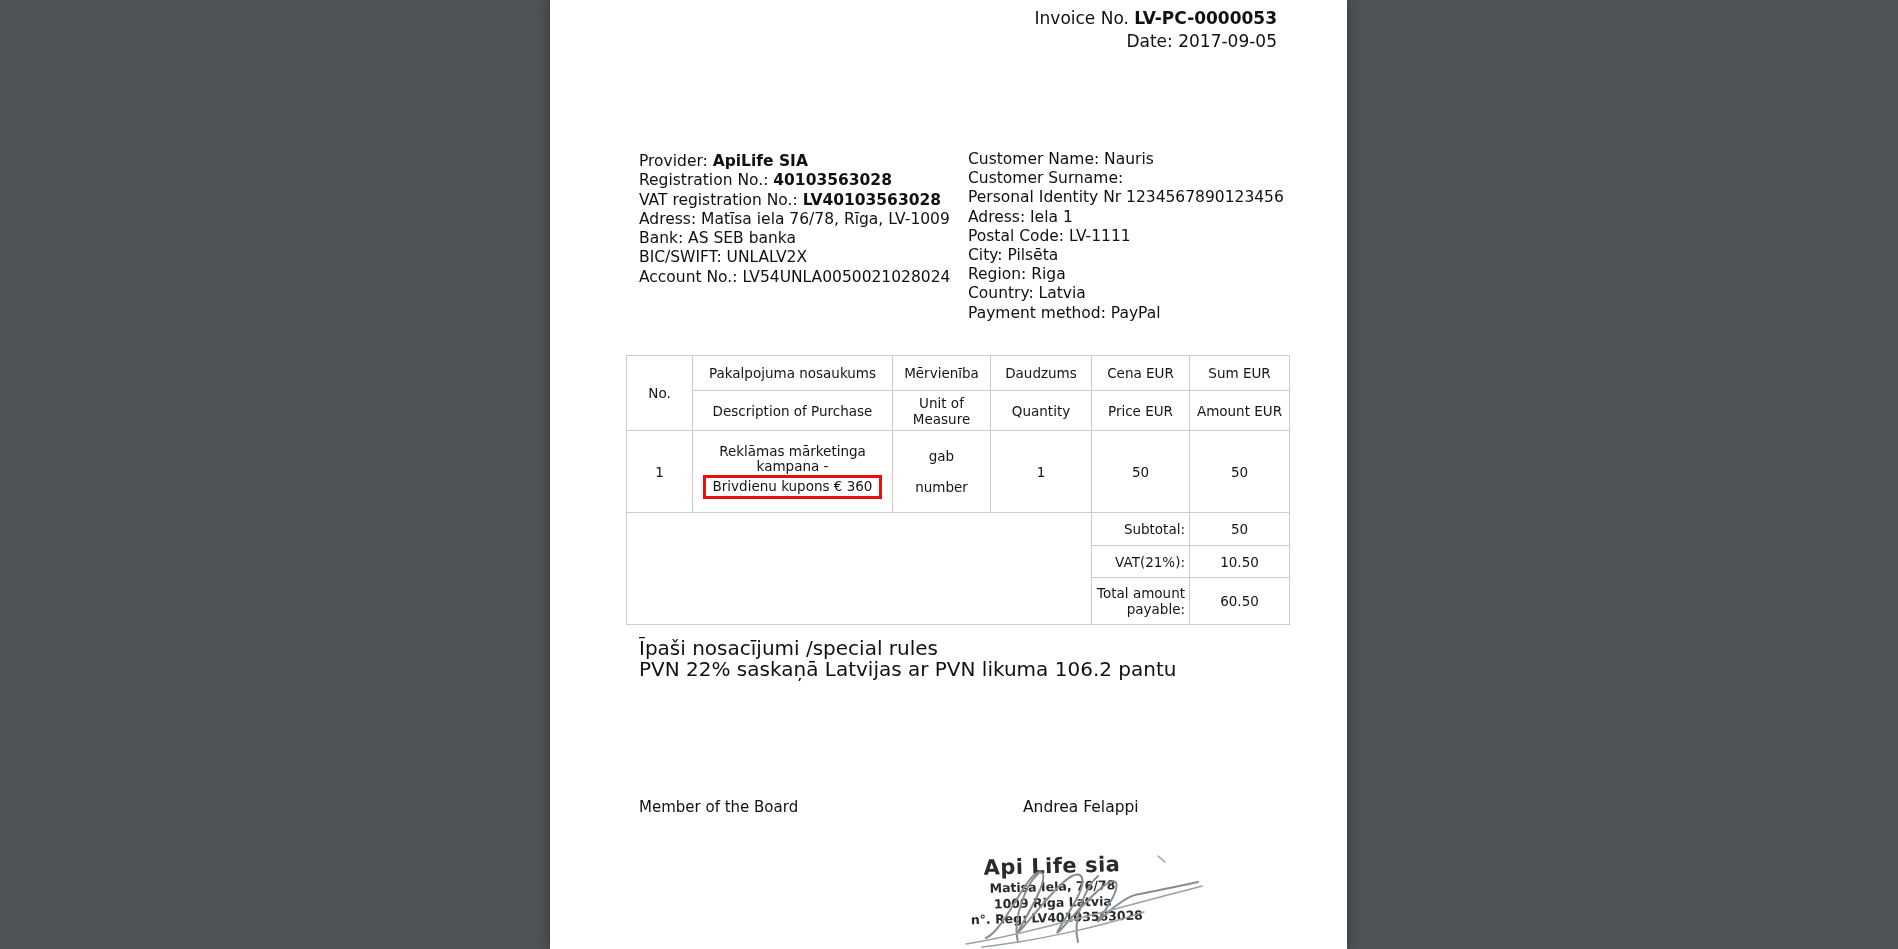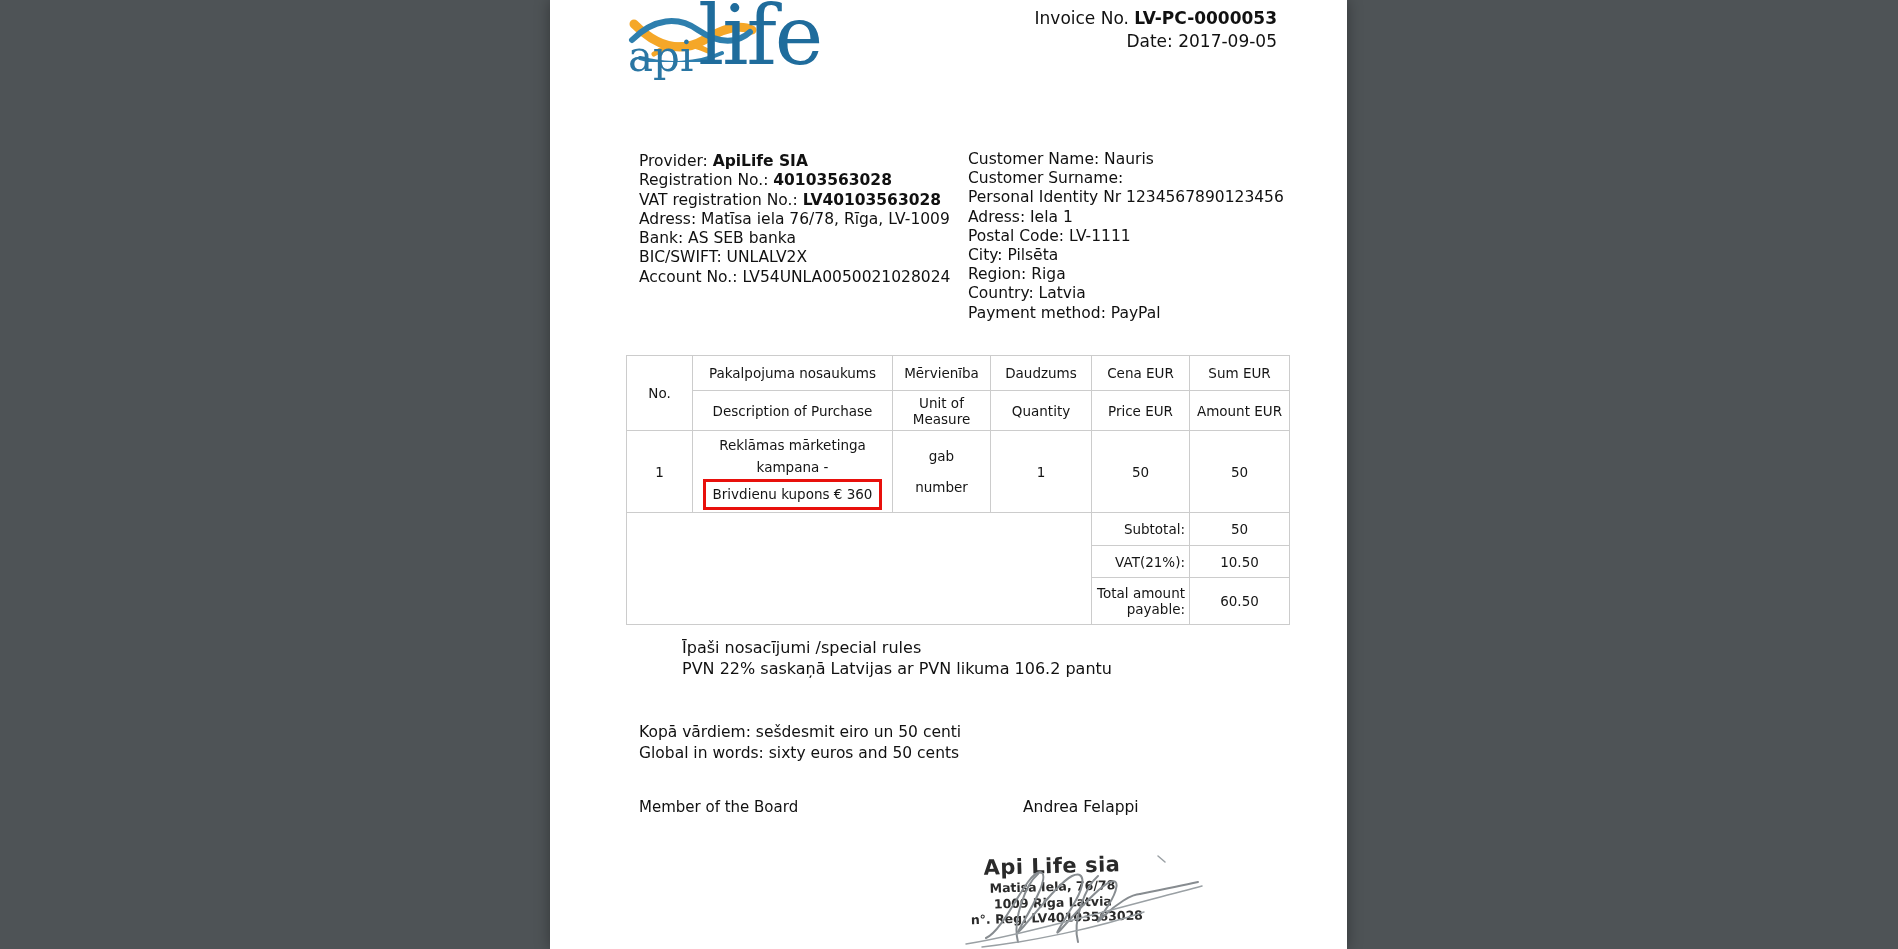--- a/index.html
+++ b/index.html
@@ -42,36 +42,36 @@
   
   table.items {
     position:absolute; left:76px; top:355px; width:663px;
     border-collapse:collapse; table-layout:fixed;
     font-size:13.5px; color:#151515; text-align:center;
   }
   table.items td { border:1px solid #cccccc; vertical-align:middle; padding:2px 4px; }
   tr.h1 td { height:35px; }
   tr.h2 td { height:40px; }
   tr.data td { height:82px; }
-  td.desc-cell { vertical-align:top; padding-top:6px; line-height:22px; }
+  td.desc-cell { vertical-align:top; padding-top:6px; line-height:15px; }
   td.unit-cell { vertical-align:top; padding-top:8px; }
   .unit1 { margin-bottom:15px; }
   .redbox {
     display:inline-block; border:3px solid #e8100c;
     padding:1px 7px 2px 7px; margin-top:1px;
   }
   tr.tot-1 td { height:33px; }
   tr.tot-2 td { height:32px; }
   tr.tot-3 td { height:47px; }
   td.empty-cell { background:#fff; }
   td.tlabel { text-align:right; padding-right:9px; line-height:16px; }
   td.tval { text-align:center; }
 
   
-  .rules { position:absolute; left:89px; top:638px; font-size:16px; line-height:20.6px;margin-left:43px; }
+  .rules { position:absolute; left:89px; top:638px; font-size:20px; line-height:20.6px; }
   .words { position:absolute; left:89px; top:722px; font-size:15.5px; line-height:20.6px; }
 
   
   .board-title { position:absolute; left:89px; top:798px; font-size:15px; }
   .signer-name { position:absolute; left:473px; top:798px; font-size:15.5px; }
 
   
   .stamp {
     position:absolute; left:420px; top:853px; width:165px;
     text-align:center; font-weight:bold; color:#2a2a2a;
@@ -80,30 +80,20 @@
   .stamp-company { font-size:21px; line-height:26px; letter-spacing:0.5px; }
   .stamp-line { font-size:12.5px; line-height:15.5px; }
   .signature-svg { position:absolute; left:408px; top:846px; pointer-events:none; }
 </style>
 </head>
 <body>
 
 <div class="viewport">
   <div class="page">
 
-    <div class="logo">
-      <svg class="waves" width="155" height="52" viewBox="0 0 155 52">
-        <path d="M6,14 C28,36 52,44 76,30 C96,18 112,14 124,20" fill="none" stroke="#f5a728" stroke-width="9" stroke-linecap="round"></path>
-        <path d="M4,30 C26,8 50,6 70,20 C92,35 110,33 122,22" fill="none" stroke="#2e7fae" stroke-width="6" stroke-linecap="round"></path>
-        <path d="M26,44 C44,32 62,32 80,41" fill="none" stroke="#f5a728" stroke-width="5" stroke-linecap="round"></path>
-        <path d="M12,48 C38,56 70,54 94,43" fill="none" stroke="#2e7fae" stroke-width="4" stroke-linecap="round"></path>
-      </svg>
-      <span class="logo-api">api</span>
-      <span class="logo-life">life</span>
-    </div>
 
     <div class="invoice-meta">
       <div><span>Invoice No.</span> <b>LV-PC-0000053</b></div>
       <div><span>Date:</span> <span>2017-09-05</span></div>
     </div>
 
     <div class="provider">
       <div><span>Provider: </span><b>ApiLife SIA</b></div>
       <div><span>Registration No.: </span><b>40103563028</b></div>
       <div><span>VAT registration No.: </span><b>LV40103563028</b></div>
@@ -178,24 +168,20 @@
         <td class="tval">60.50</td>
       </tr>
     </tbody>
       </table>
 
     <div class="rules">
       <div>Īpaši nosacījumi /special rules</div>
       <div>PVN 22% saskaņā Latvijas ar PVN likuma 106.2 pantu</div>
     </div>
 
-    <div class="words">
-      <div>Kopā vārdiem: sešdesmit eiro un 50 centi</div>
-      <div>Global in words: sixty euros and 50 cents</div>
-    </div>
 
     <div class="board-title">Member of the Board</div>
     <div class="signer-name">Andrea Felappi</div>
 
     <div class="stamp">
       <div class="stamp-company">Api Life sia</div>
       <div class="stamp-line">Matisa Iela, 76/78</div>
       <div class="stamp-line">1009 Riga Latvia</div>
       <div class="stamp-line">n°. Reg: LV40103563028</div>
     </div>

